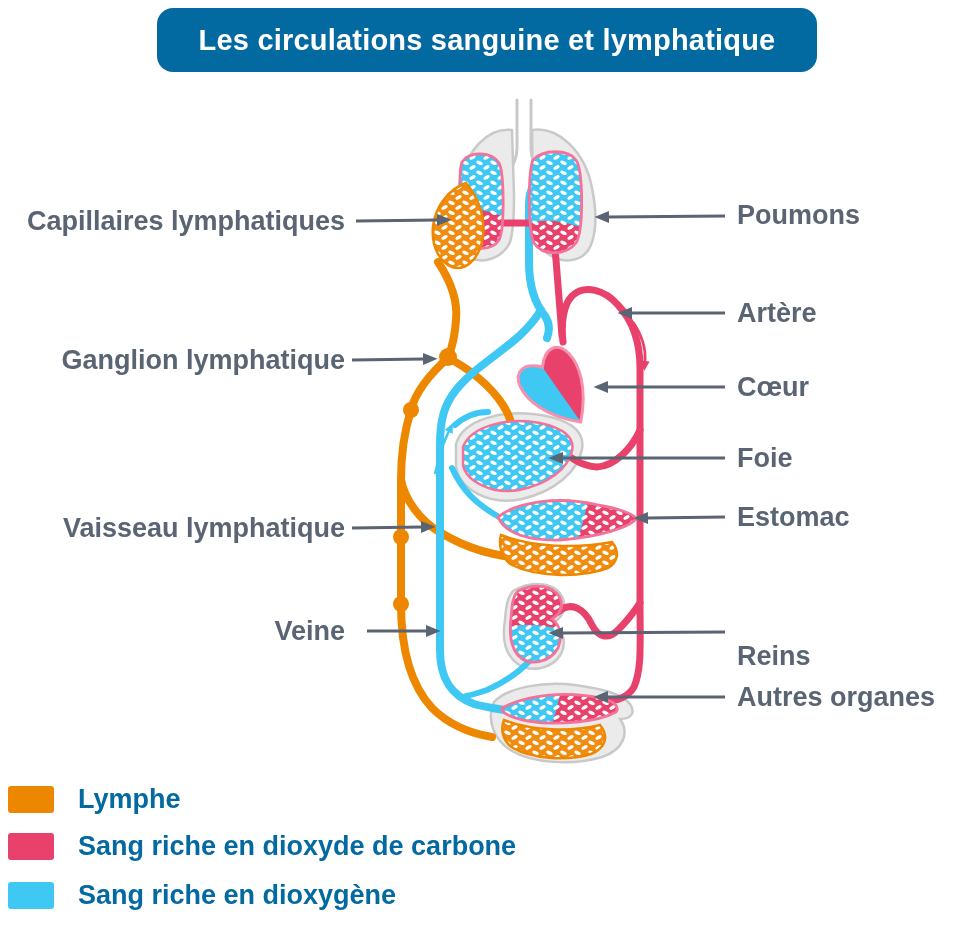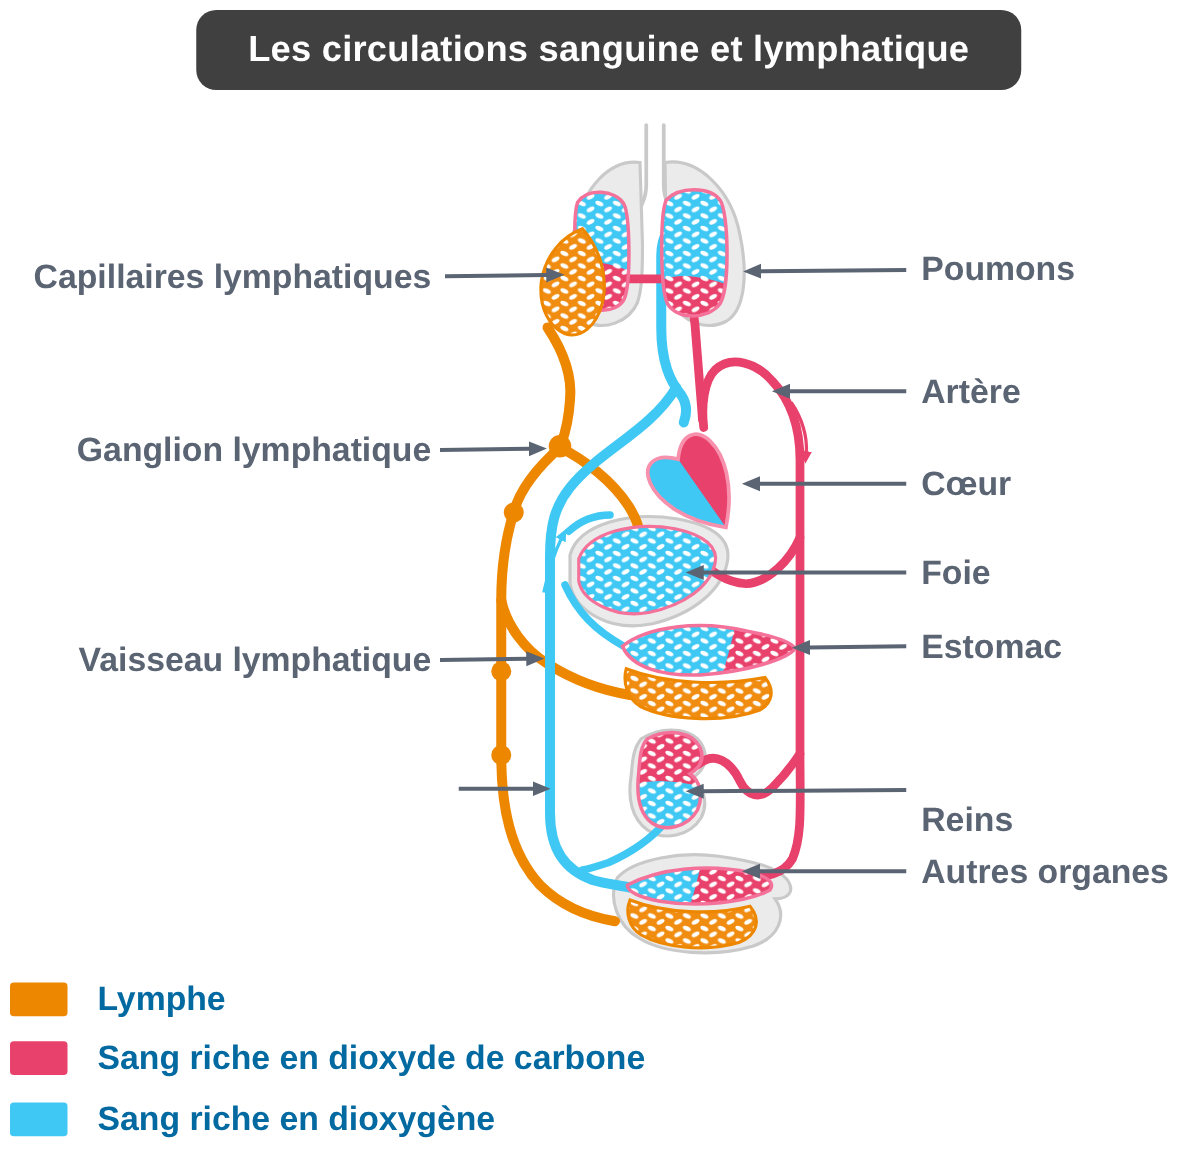--- a/index.html
+++ b/index.html
@@ -26,21 +26,21 @@
   .legend-row .lg-text {
     margin-left:24px; font-size:27px; font-weight:bold; color:#0369a1; white-space:nowrap;
   }
   svg.fig { position:absolute; left:0; top:0; z-index:1; }
 </style>
 </head>
 <body>
 
 <div class="stage">
 
-  <div class="banner" style="background-color: #404040;">
+  <div class="banner" style="background-color: #0369a1;">
     <span>Les circulations sanguine et lymphatique</span>
   </div>
 
   <svg class="fig" width="956" height="933" viewBox="0 0 956 933">
     <defs>
       <pattern id="dots" patternUnits="userSpaceOnUse" width="14" height="10">
         <ellipse cx="3.5" cy="2.8" rx="3.4" ry="1.8" fill="#ffffff" transform="rotate(24 3.5 2.8)"></ellipse>
         <ellipse cx="10.5" cy="7.5" rx="3.4" ry="1.8" fill="#ffffff" transform="rotate(-28 10.5 7.5)"></ellipse>
       </pattern>
       <marker id="ah" markerUnits="userSpaceOnUse" markerWidth="16" markerHeight="13" refX="1" refY="6.5" orient="auto">
@@ -191,20 +191,21 @@
       <line x1="725" y1="458" x2="562" y2="458" marker-end="url(#ah)"></line>
       <line x1="725" y1="517" x2="647" y2="518" marker-end="url(#ah)"></line>
       <line x1="725" y1="632" x2="562" y2="633" marker-end="url(#ah)"></line>
       <line x1="725" y1="697" x2="607" y2="697" marker-end="url(#ah)"></line>
     </g>
   </svg>
 
   <div class="lbl left" style="top:205px">Capillaires lymphatiques</div>
   <div class="lbl left" style="top:344px">Ganglion lymphatique</div>
   <div class="lbl left" style="top:512px">Vaisseau lymphatique</div>
+  <div class="lbl left" style="top:615px">Veine</div>
 
   <div class="lbl right" style="top:199px">Poumons</div>
   <div class="lbl right" style="top:297px">Artère</div>
   <div class="lbl right" style="top:371px">Cœur</div>
   <div class="lbl right" style="top:442px">Foie</div>
   <div class="lbl right" style="top:501px">Estomac</div>
   <div class="lbl right" style="top:640px">Reins</div>
   <div class="lbl right" style="top:681px">Autres organes</div>
 
   <div class="legend-row" style="top:784px">

